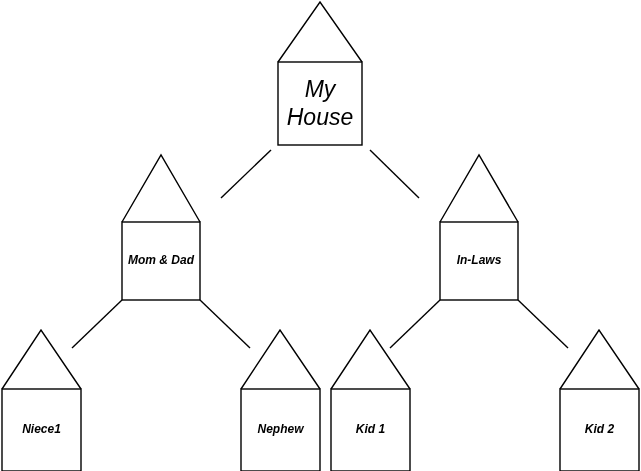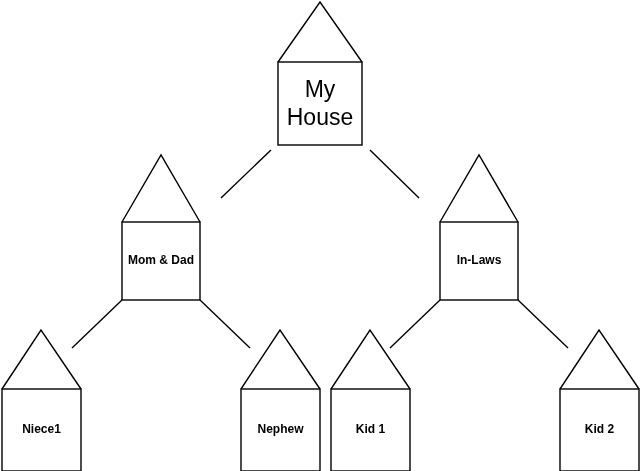--- a/index.html
+++ b/index.html
@@ -11,20 +11,21 @@
     width: 641px;
     height: 471px;
     overflow: hidden;
     font-family: "Liberation Sans", sans-serif;
   }
   #diagram-canvas {
     position: relative;
     width: 641px;
     height: 391px;
     background: #ffffff;
+    font-style: italic;
   }
   svg#diagram-svg {
     position: absolute;
     left: 0;
     top: 0;
     width: 641px;
     height: 471px;
     display: block;
   }
   .house-body, .house-roof, .connector {

